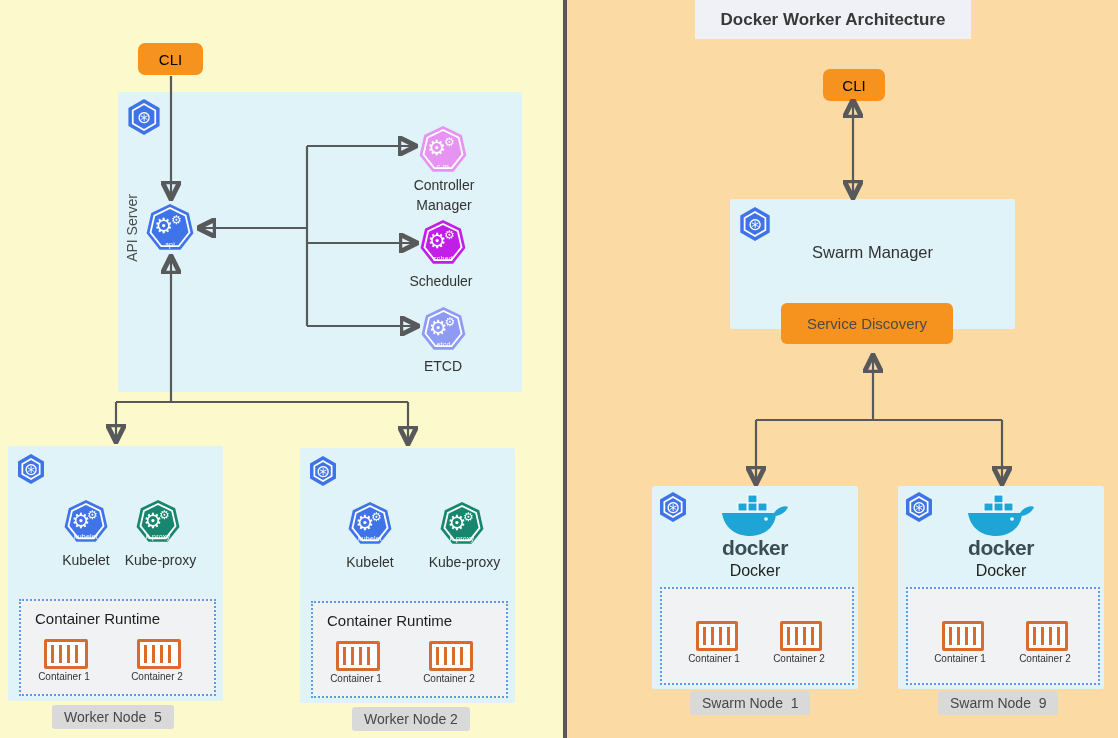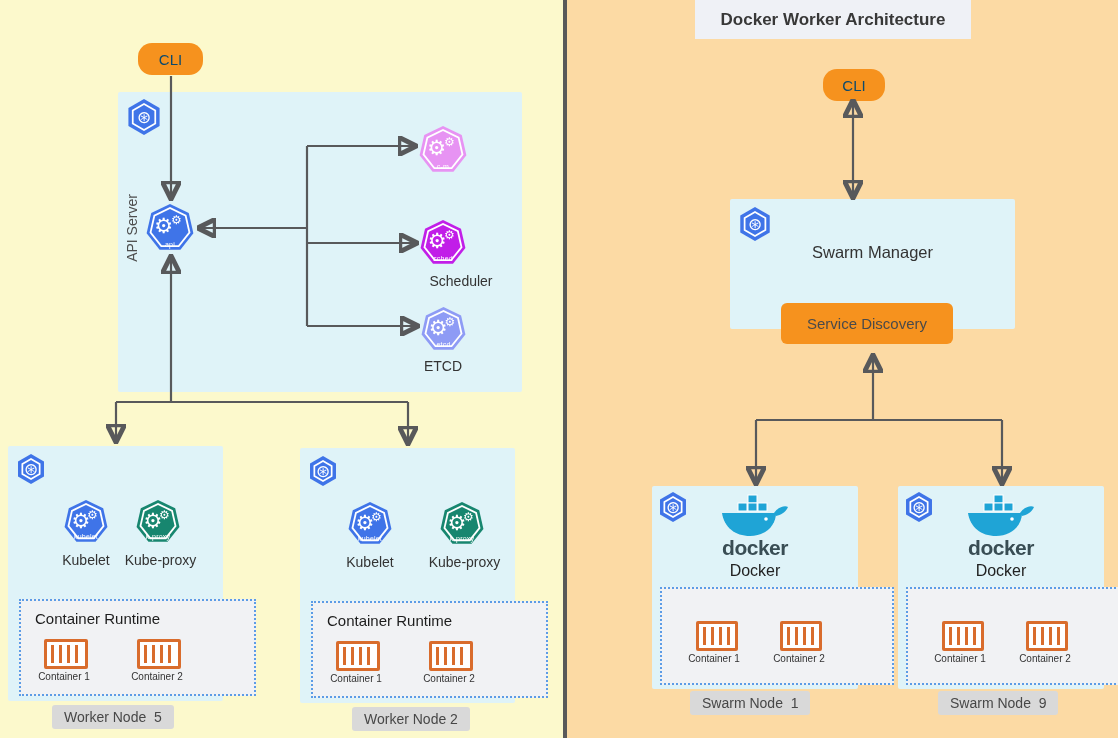--- a/index.html
+++ b/index.html
@@ -10,22 +10,22 @@
   
   .panel-left{left:0;top:0;width:563px;height:738px;background:#FCF9CC;}
   .panel-right{left:567px;top:0;width:551px;height:738px;background:#FCDAA4;}
   .divider{left:563px;top:0;width:4px;height:738px;background:#595959;}
 
   
   .title-plate{background:#EFF1F6;display:flex;align-items:center;justify-content:center;
                font-weight:bold;font-size:17px;color:#383838;}
 
   
-  .orange-box{background:#F6921E;border-radius:14px;display:flex;align-items:center;
-              justify-content:center;font-size:15px;color:#0c4a6e;}
+  .orange-box{background:#F6921E;border-radius:7px;display:flex;align-items:center;
+              justify-content:center;font-size:15px;color:#000000;}
 
   
   .blue-box{background:#DFF3F8;border-radius:2px;}
 
   
   .hex,.hex .ring,.hex .fill{clip-path:polygon(50% 0%,93.3% 25%,93.3% 75%,50% 100%,6.7% 75%,6.7% 25%);}
   .hex{position:absolute;background:#3F74E8;}
   .hex .ring{position:absolute;inset:4px;background:#ffffff;}
   .hex .fill{position:absolute;inset:6px;background:#3F74E8;}
   .hex .wheel{position:absolute;inset:0;display:flex;align-items:center;justify-content:center;
@@ -44,21 +44,21 @@
   .hep .g2::before{content:"⚙";font-size:12px;}
   .hep .sub{position:absolute;left:0;right:0;bottom:8%;text-align:center;color:#fff;
             font-size:7px;z-index:2;letter-spacing:0.2px;}
 
   
   .cont{position:absolute;border:3px solid #D96C2C;background:#fff;border-radius:2px;}
   .cont .bars{position:absolute;inset:3px 4px;
     background:repeating-linear-gradient(90deg,#D96C2C 0 3px,transparent 3px 8px);}
 
   
-  .runtime{position:absolute;background:#F1F2F4;border:2px dotted #5C9CE6;padding-left:40px;}
+  .runtime{position:absolute;background:#F1F2F4;border:2px dotted #5C9CE6;}
   .runtime-title{position:absolute;font-size:15px;color:#1d1d1d;}
 
   .small-label{position:absolute;font-size:14px;color:#333;text-align:center;}
   .tiny-label{position:absolute;font-size:10px;color:#333;text-align:center;}
 
   
   .node-badge{position:absolute;background:#D9D9D9;border-radius:3px;color:#474747;
               font-size:14px;padding:4px 12px;white-space:pre;}
 
   .comp-label{position:absolute;font-size:14px;color:#333;text-align:center;
@@ -108,29 +108,31 @@
     <span class="sub">api</span>
   </div>
 
   <div class="hep toplayer" style="--c:#E793F3;left:419px;top:126px;width:48px;height:48px;">
     <div class="ring"></div>
       <div class="fill"></div>
     <span class="g1"></span>
     <span class="g2"></span>
     <span class="sub">c-m</span>
   </div>
+  <div class="comp-label toplayer" style="left:398px;top:176px;width:92px;">Controller
+Manager</div>
 
   <div class="hep toplayer" style="--c:#C11EE8;left:420px;top:220px;width:46px;height:46px;">
     <div class="ring"></div>
       <div class="fill"></div>
     <span class="g1"></span>
     <span class="g2"></span>
     <span class="sub">sched</span>
   </div>
-  <div class="comp-label toplayer" style="left:416px;top:272px;width:90px;">Scheduler</div>
+  <div class="comp-label toplayer" style="left:396px;top:272px;width:90px;">Scheduler</div>
 
   <div class="hep toplayer" style="--c:#8E9BF5;left:421px;top:307px;width:45px;height:45px;">
     <div class="ring"></div>
       <div class="fill"></div>
     <span class="g1"></span>
     <span class="g2"></span>
     <span class="sub">etcd</span>
   </div>
   <div class="comp-label toplayer" style="left:398px;top:357px;width:90px;">ETCD</div>
 

